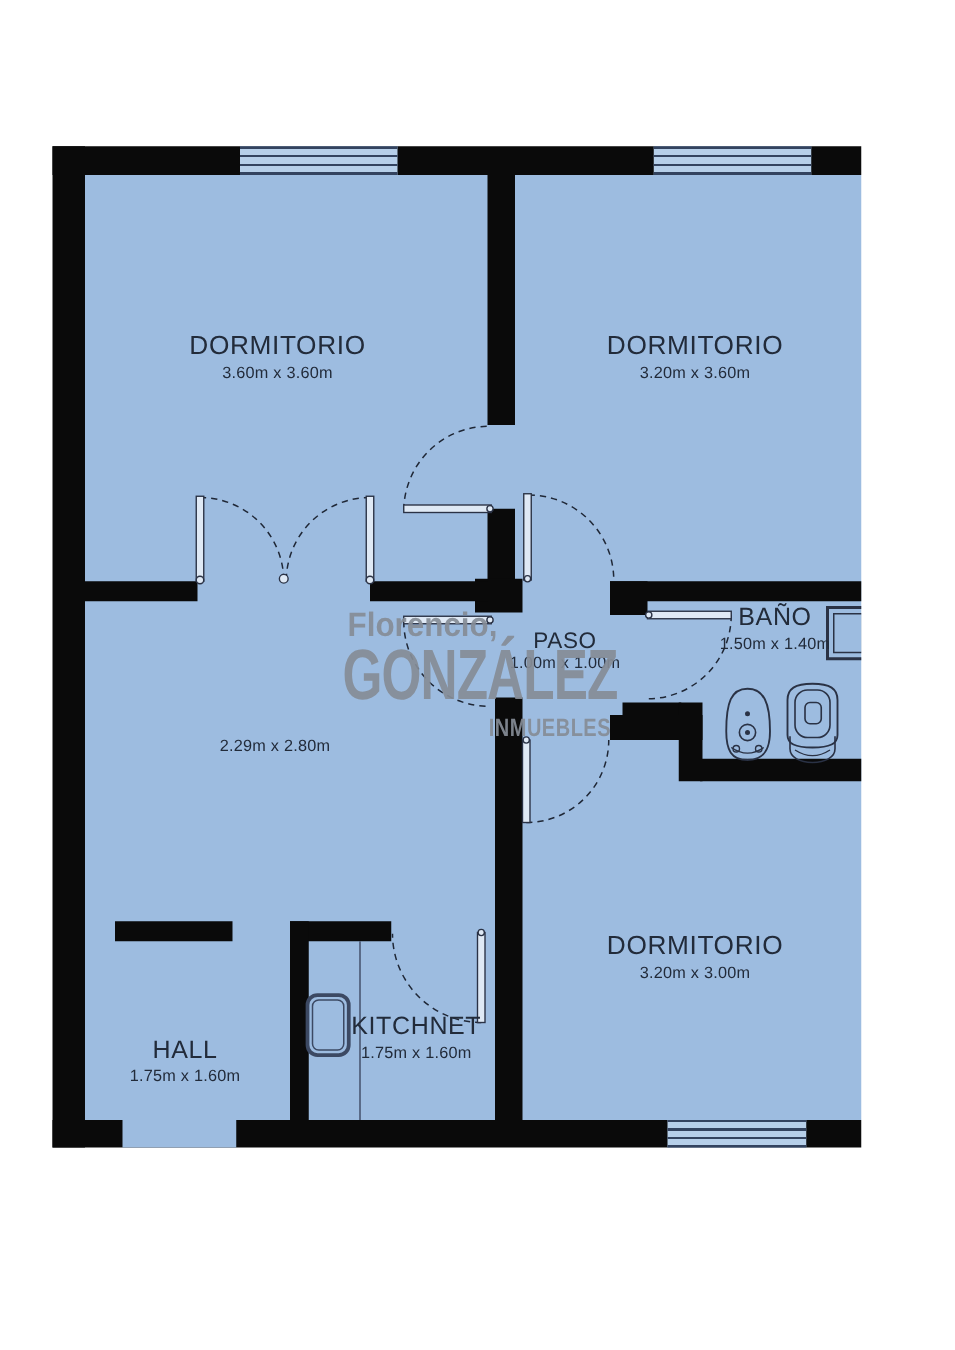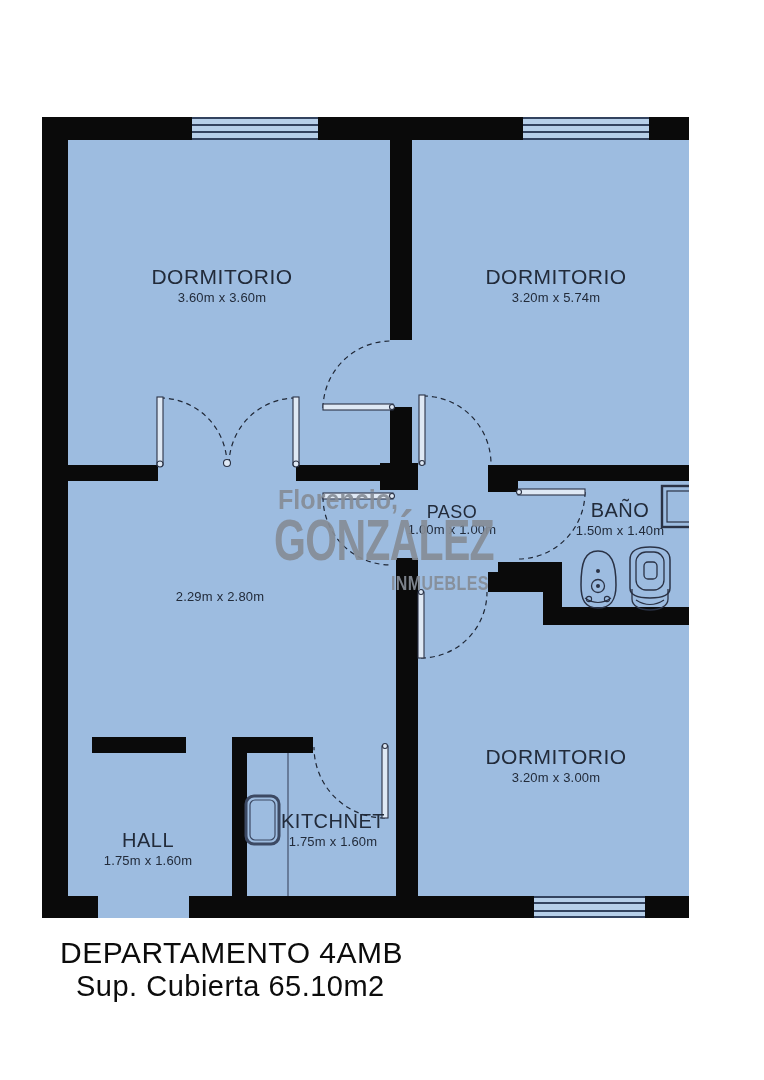--- a/index.html
+++ b/index.html
@@ -135,27 +135,27 @@
 
     <line x1="288" y1="753" x2="288" y2="896" stroke="#44516b" stroke-width="1.2"></line>
   </svg>
 
   <div class="room-label" style="left:222px;top:266px;">
     <div class="room-name">DORMITORIO</div>
     <div class="room-dims">3.60m x 3.60m</div>
   </div>
   <div class="room-label" style="left:556px;top:266px;">
     <div class="room-name">DORMITORIO</div>
-    <div class="room-dims">3.20m x 5.74m</div>
+    <div class="room-dims">3.20m x 3.60m</div>
   </div>
   <div class="room-label" style="left:452px;top:503px;">
     <div class="room-name sz18">PASO</div>
     <div class="room-dims" style="margin-top:2px;">1.00m x 1.00m</div>
   </div>
-  <div class="room-label" style="left:620px;top:500px;">
+  <div class="room-label" style="left:620px;top:484px;">
     <div class="room-name sz20">BAÑO</div>
     <div class="room-dims">1.50m x 1.40m</div>
   </div>
   <div class="room-label" style="left:220px;top:586px;">
     <div class="room-dims">2.29m x 2.80m</div>
   </div>
   <div class="room-label" style="left:148px;top:830px;">
     <div class="room-name sz20">HALL</div>
     <div class="room-dims">1.75m x 1.60m</div>
   </div>
@@ -165,16 +165,14 @@
   </div>
   <div class="room-label" style="left:556px;top:746px;">
     <div class="room-name">DORMITORIO</div>
     <div class="room-dims">3.20m x 3.00m</div>
   </div>
 
   <div class="wm wm1">Florencio,</div>
   <div class="wm wm2">GONZÁLEZ</div>
   <div class="wm wm3">INMUEBLES</div>
 
-  <div class="caption title">DEPARTAMENTO 4AMB</div>
-  <div class="caption subtitle">Sup. Cubierta 65.10m2</div>
 
 </div>
 
 </body></html>

